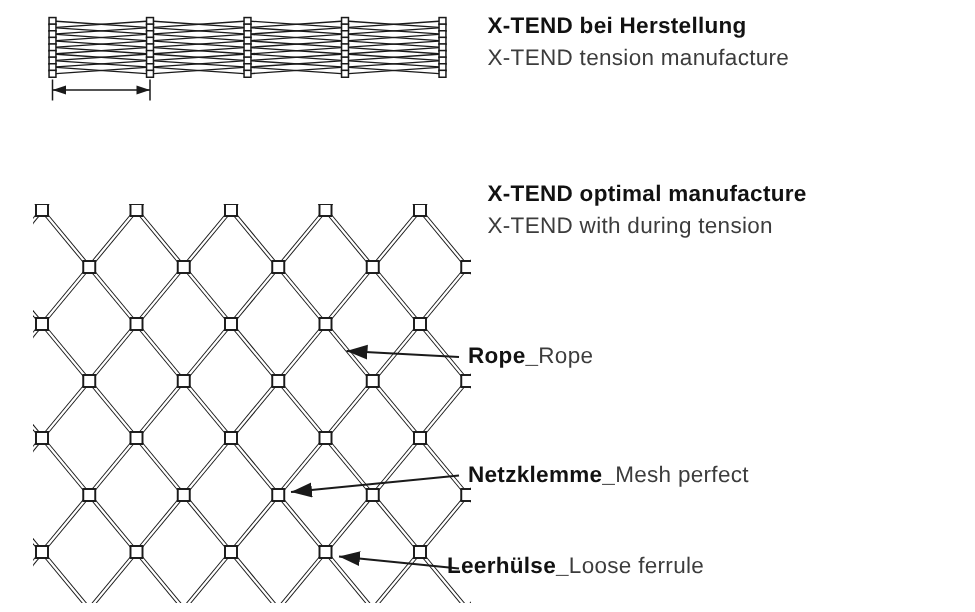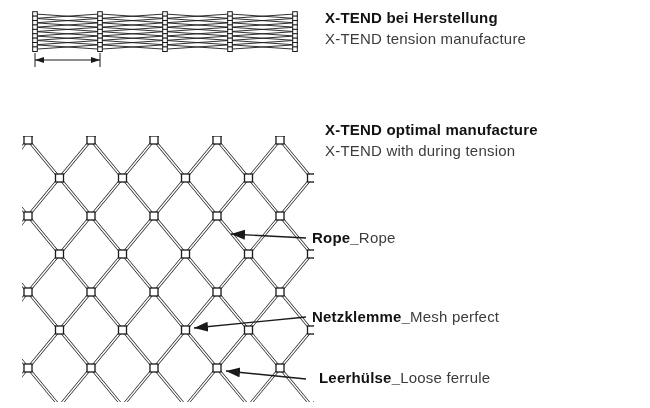--- a/index.html
+++ b/index.html
@@ -412,17 +412,17 @@
   </div>
 
   <div class="txt" style="left:312px;top:227px">
     <span class="b">Rope</span><span class="b">_</span><span>Rope</span>
   </div>
 
   <div class="txt" style="left:312px;top:306px">
     <span class="b">Netzklemme</span><span class="b">_</span><span>Mesh perfect</span>
   </div>
 
-  <div class="txt" style="left:319px;top:367px">
+  <div class="txt" style="left:298px;top:367px">
     <span class="b">Leerhülse</span><span class="b">_</span><span>Loose ferrule</span>
   </div>
 
 </div>
 
 </body></html>

